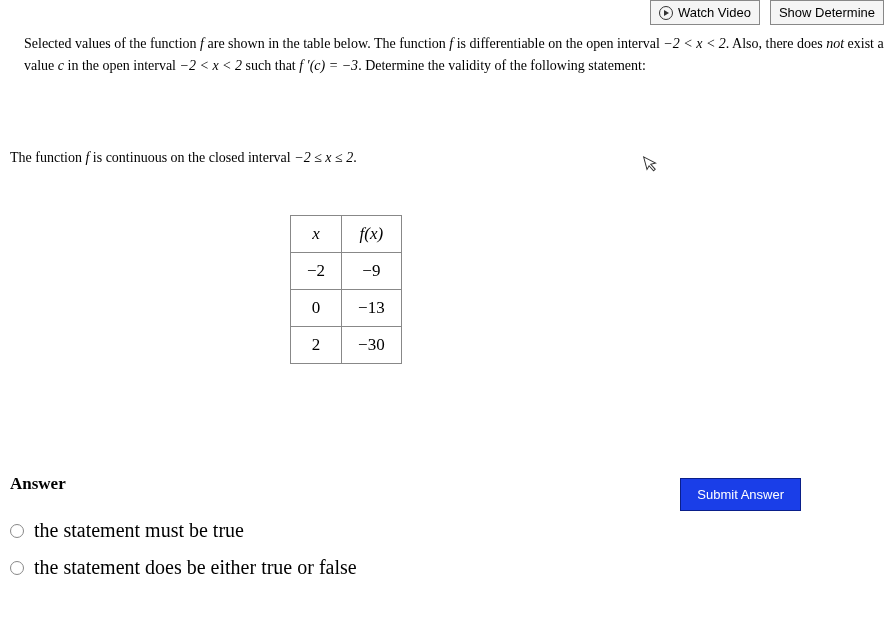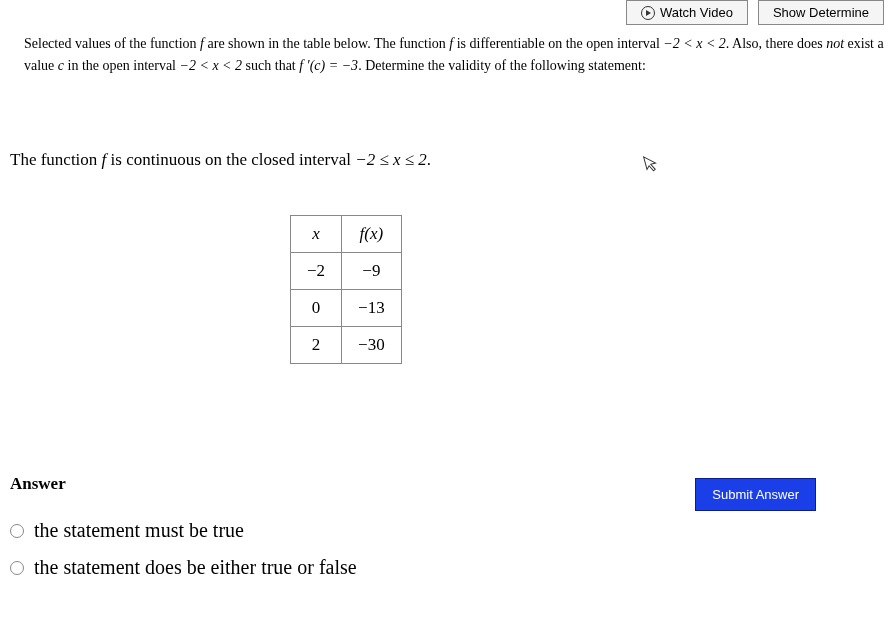--- a/index.html
+++ b/index.html
@@ -18,21 +18,21 @@
     .top-buttons {
       position: absolute;
       top: 0;
       right: 10px;
       display: flex;
       gap: 10px;
     }
     .top-button {
       border: 1px solid #888;
       background: #f5f5f5;
-      padding: 4px 14px;
+      padding: 4px 8px;
       font-family: Arial, sans-serif;
       font-size: 13px;
       display: flex;
       align-items: center;
       gap: 5px;
       cursor: pointer;
     }
     .play-icon-circle {
       display: inline-flex;
       align-items: center;
@@ -56,21 +56,21 @@
       left: 24px;
       right: 5px;
       font-size: 14px;
       line-height: 1.6;
     }
     .statement-text {
       position: absolute;
       top: 150px;
       left: 10px;
       right: 10px;
-      font-size: 17px;
+      font-size: 14px;
     }
     .mathit {
       font-style: italic;
       font-family: 'Times New Roman', serif;
     }
     .data-table {
       position: absolute;
       top: 215px;
       left: 290px;
       border-collapse: collapse;
@@ -104,21 +104,21 @@
       width: 14px;
       height: 14px;
       border: 1.5px solid #888;
       border-radius: 50%;
       background: #fff;
       flex-shrink: 0;
     }
     .submit-button {
       position: absolute;
       top: 478px;
-      right: 78px;
+      right: 93px;
       background: #1a3ee8;
       color: #fff;
       border: 1px solid #0a1f8a;
       padding: 8px 16px;
       font-family: Arial, sans-serif;
       font-size: 13px;
       cursor: pointer;
     }
     .cursor-icon {
       position: absolute;

